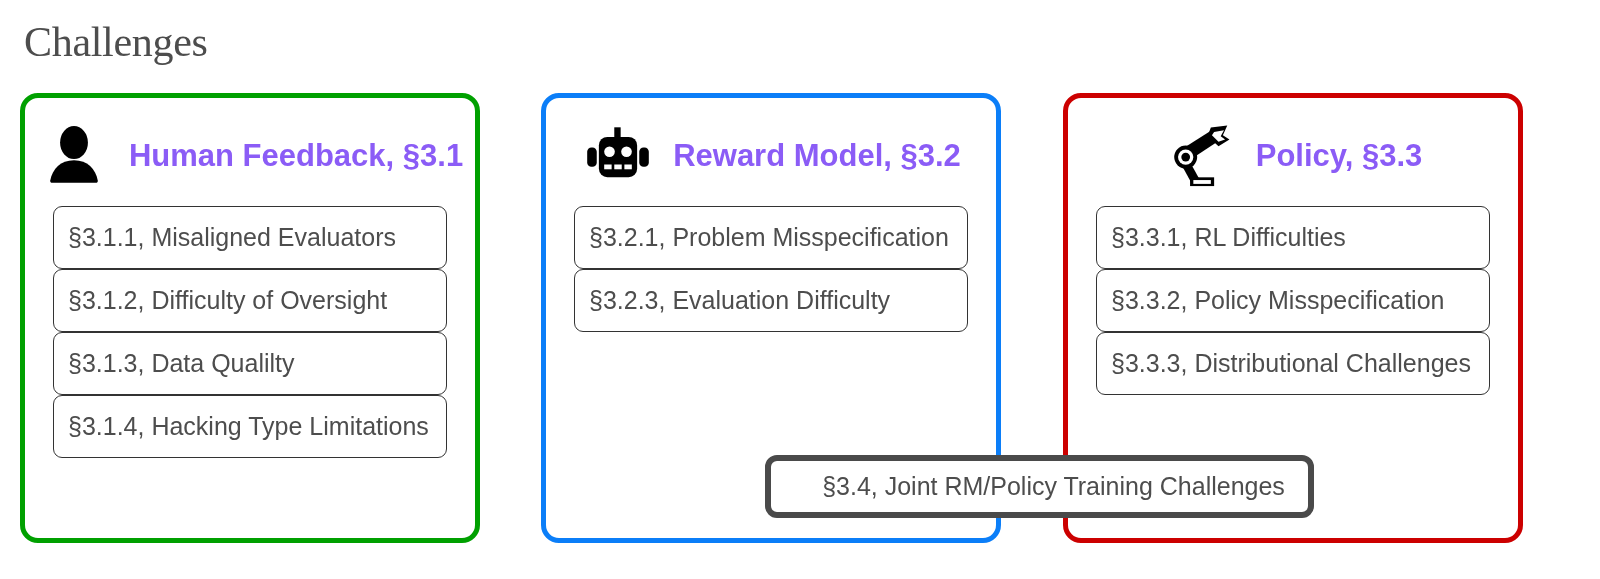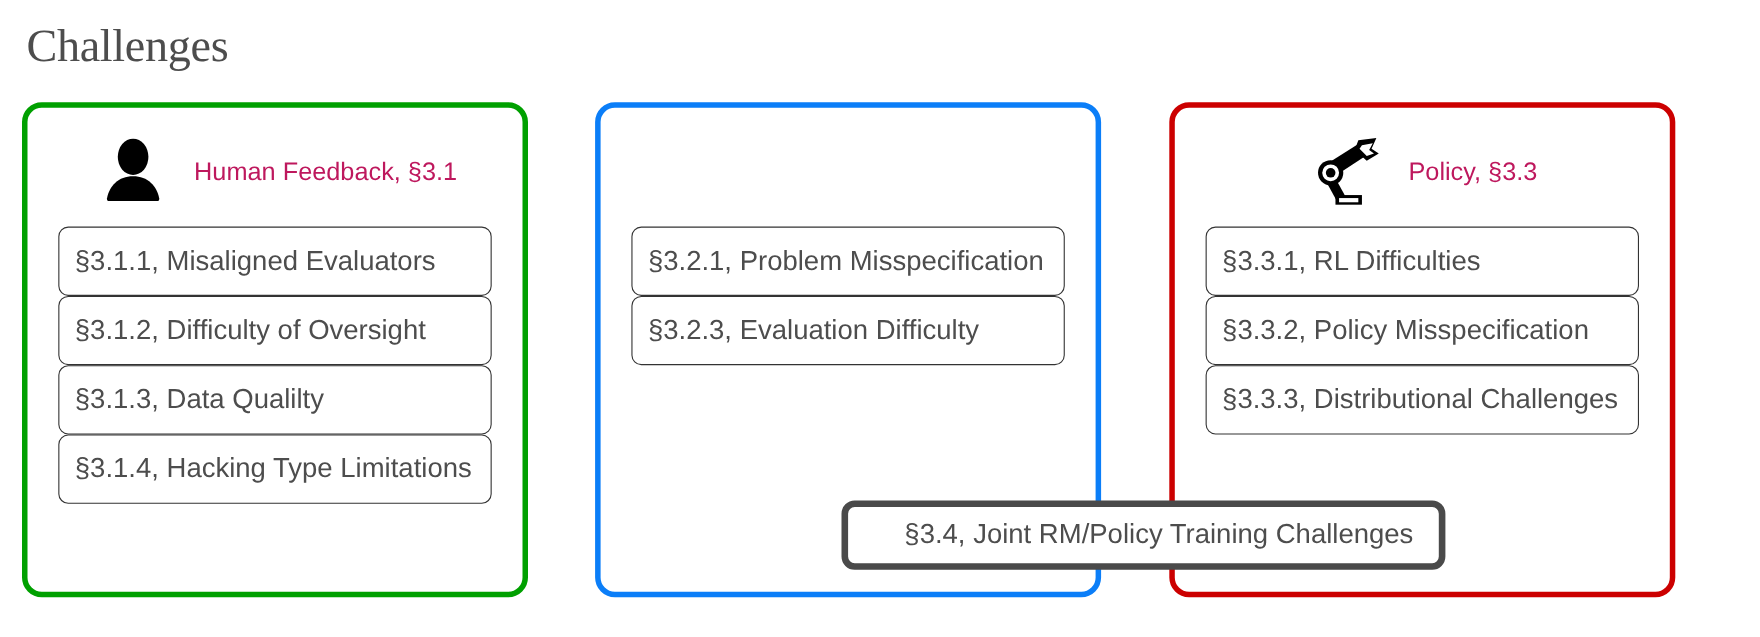--- a/index.html
+++ b/index.html
@@ -68,23 +68,23 @@
     width: 74px;
     height: 74px;
     flex: 0 0 auto;
     display: flex;
     align-items: center;
     justify-content: center;
   }
   .col-icon svg { display: block; }
 
   .col-title {
-    font-size: 23px;
-    font-weight: 400;
-    color: #be185d;
+    font-size: 31px;
+    font-weight: 700;
+    color: #8b5cf6;
     white-space: nowrap;
     line-height: 36px;
   }
 
   .items {
     position: absolute;
     left: 28px;
     top: 108px;
     right: 28px;
     display: flex;
@@ -144,20 +144,36 @@
     </div>
     <div class="items">
       <div class="item">§3.1.1, Misaligned Evaluators</div>
       <div class="item">§3.1.2, Difficulty of Oversight</div>
       <div class="item">§3.1.3, Data Qualilty</div>
       <div class="item">§3.1.4, Hacking Type Limitations</div>
     </div>
   </div>
 
   <div class="column c1" style="--accent-1: #0B7EF8; border-color: rgb(11, 126, 248);">
+    <div class="col-header">
+      <span class="col-icon">
+        <svg viewBox="0 0 64 56" width="68" height="60" aria-hidden="true">
+          <rect x="28.5" y="1" width="6" height="11" fill="#000000"></rect>
+          <rect x="14" y="10" width="36" height="38" rx="8" ry="8" fill="#000000"></rect>
+          <rect x="3" y="20" width="9" height="18" rx="4" ry="4" fill="#000000"></rect>
+          <rect x="52" y="20" width="9" height="18" rx="4" ry="4" fill="#000000"></rect>
+          <circle cx="24" cy="24" r="5" fill="#ffffff"></circle>
+          <circle cx="40" cy="24" r="5" fill="#ffffff"></circle>
+          <rect x="19" y="36" width="7" height="4.5" fill="#ffffff"></rect>
+          <rect x="28.5" y="36" width="7" height="4.5" fill="#ffffff"></rect>
+          <rect x="38" y="36" width="7" height="4.5" fill="#ffffff"></rect>
+        </svg>
+      </span>
+      <span class="col-title">Reward Model, §3.2</span>
+    </div>
     <div class="items">
       <div class="item">§3.2.1, Problem Misspecification</div>
       <div class="item">§3.2.3, Evaluation Difficulty</div>
     </div>
   </div>
 
   <div class="column c2" style="--accent-2: #CC0000; border-color: rgb(204, 0, 0);">
     <div class="col-header">
       <span class="col-icon">
         <svg viewBox="0 0 64 64" width="70" height="70" aria-hidden="true">

